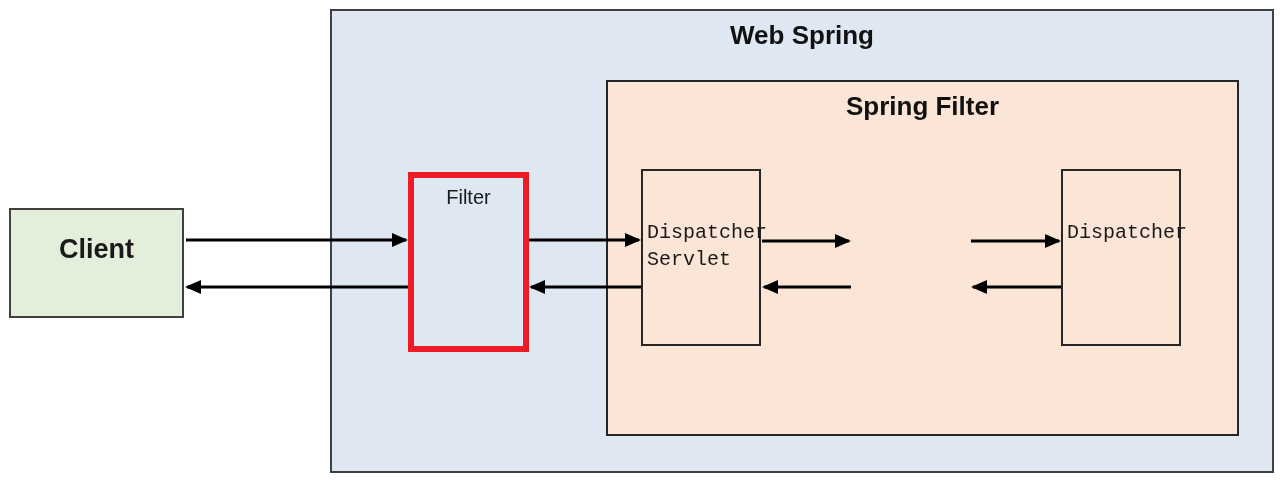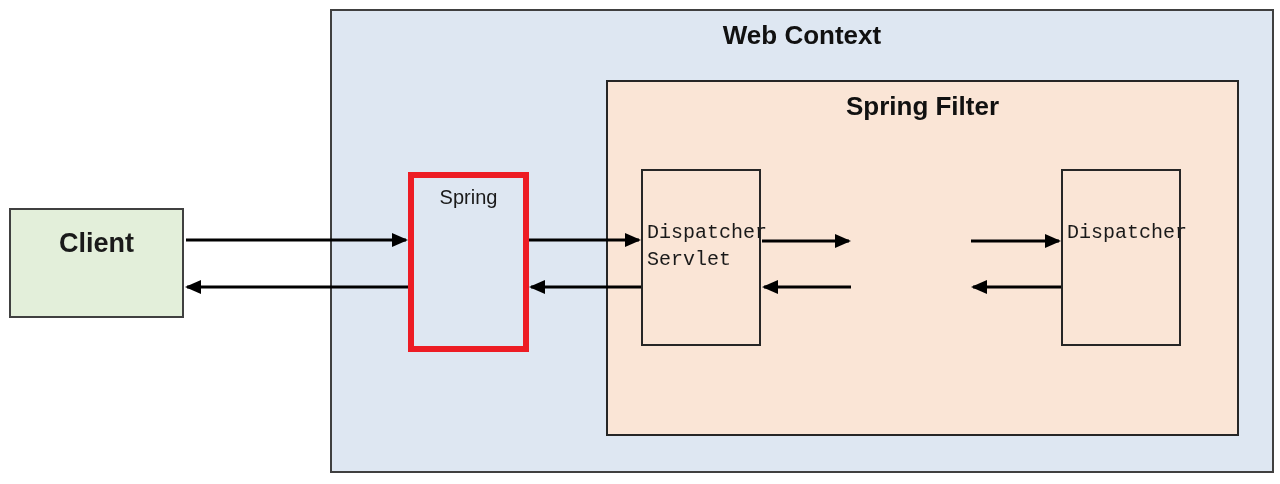--- a/index.html
+++ b/index.html
@@ -27,21 +27,21 @@
     display: block; text-align: center;
     font-weight: bold; font-size: 26px; color: #111111;
     padding-top: 9px;
   }
   .client {
     left: 9px; top: 208px; width: 175px; height: 110px;
     background: var(--client-fill, #e3efda);
     border: 2px solid var(--outer-border, #404040);
     text-align: center;
   }
-  .client .node-label { font-weight: bold; font-size: 27px; padding-top: 20px; }
+  .client .node-label { font-weight: bold; font-size: 27px; padding-top: 26px; }
 
   .filter {
     left: 408px; top: 172px; width: 121px; height: 180px;
     background: var(--web-fill, #dee7f2);
     border: 6px solid var(--filter-border, #ed1c24);
     text-align: center;
   }
   .filter .node-label { padding-top: 6px; }
 
   .spring-node {
@@ -69,33 +69,33 @@
   }
   #arrow-layer line { stroke: var(--arrow-color, #000000); stroke-width: 3; }
   #arrow-layer .ah { fill: var(--arrow-color, #000000); }
 </style>
 </head>
 <body>
 
 <div id="canvas" style="--page-bg: #ffffff; --web-fill: #dee7f2; --spring-fill: #fae5d6; --client-fill: #e3efda; --filter-border: #ed1c24; --outer-border: #404040; --inner-border: #262626; --arrow-color: #000000;">
 
   <div class="box web-context">
-    <span class="context-title">Web Context</span>
+    <span class="context-title">Web Spring</span>
   </div>
 
   <div class="box spring-context">
     <span class="context-title">Spring Filter</span>
   </div>
 
   <div class="box client">
     <span class="node-label">Client</span>
   </div>
 
   <div class="box filter">
-    <span class="node-label">Spring</span>
+    <span class="node-label">Filter</span>
   </div>
 
   <div class="box spring-node dispatcher-servlet">
     <span class="node-label">Dispatcher Servlet</span>
   </div>
 
 
   <div class="box spring-node controller">
     <span class="node-label">Dispatcher</span>
   </div>

